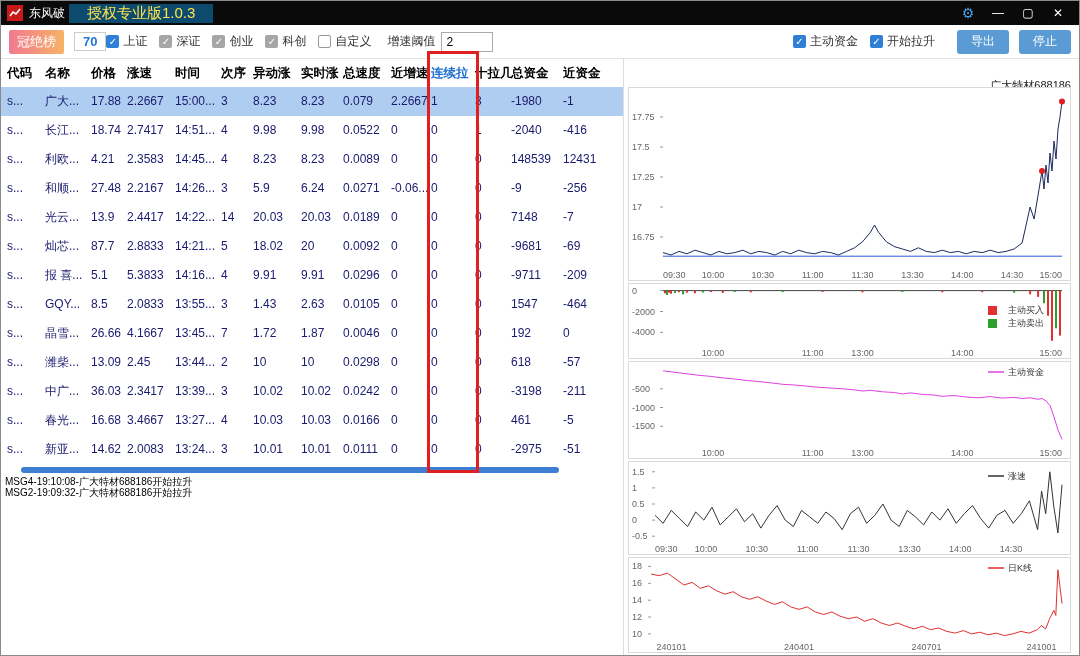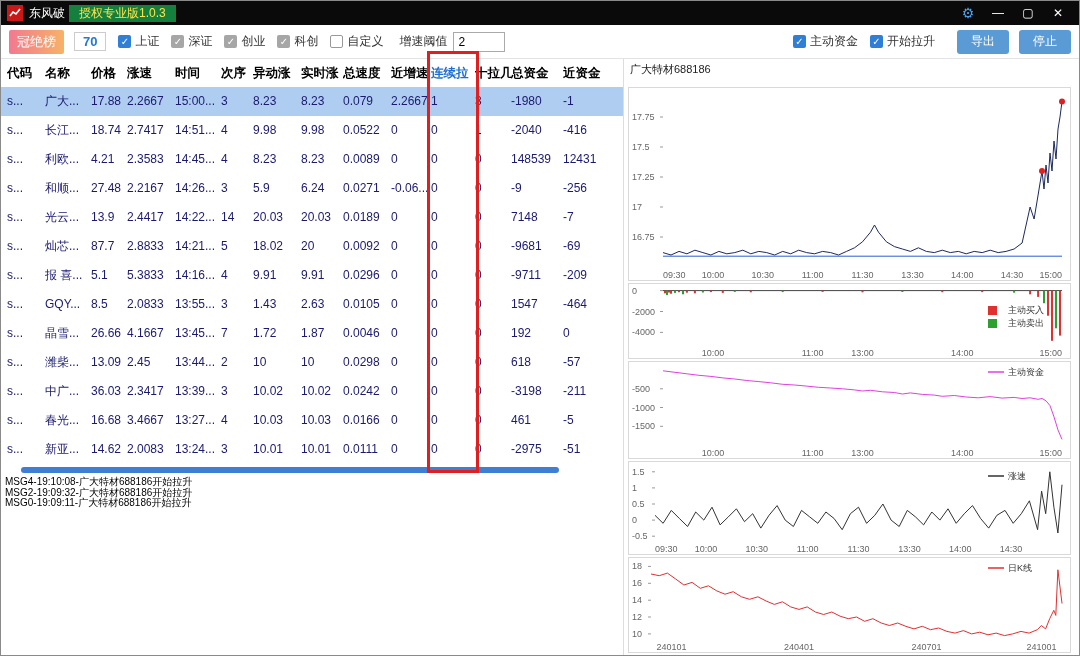--- a/index.html
+++ b/index.html
@@ -5,33 +5,33 @@
   html,body{margin:0;padding:0;}
   body{width:1080px;height:656px;position:relative;background:#fff;
        font-family:"Liberation Sans",sans-serif;overflow:hidden;}
   .window{position:absolute;inset:0;border:1px solid #8a8a8a;box-sizing:border-box;background:#fff;}
 
   
   .titlebar{position:absolute;top:0;left:0;right:0;height:24px;background:#0a0a0a;
             display:flex;align-items:center;padding:0 6px;box-sizing:border-box;}
   .appicon{width:16px;height:16px;margin-right:6px;display:inline-block;line-height:0;}
   .apptitle{color:#fff;font-size:12px;margin-right:4px;}
-  .edition{background:#15803d;color:#ffe34d;font-size:12px;padding:0 10px;}
+  .edition{background:#0c4a6e;color:#ffe34d;font-size:15px;padding:0 18px;}
   .titlebar-right{margin-left:auto;display:flex;align-items:center;}
   .tbtn{color:#fff;font-size:12px;width:30px;text-align:center;cursor:pointer;}
   .tbtn.gear{color:#4aa3e8;font-size:14px;}
 
   
   .toolbar{position:absolute;top:24px;left:0;right:0;height:34px;background:#fff;
            border-bottom:1px solid #e3e3e3;display:flex;align-items:center;
            padding:0 8px;box-sizing:border-box;}
   .rank-badge{padding:3px 8px;background:linear-gradient(90deg,#f2798f,#f7b267);
               color:#fff;font-size:13px;border-radius:2px;margin-right:10px;}
   .count-box{border:1px solid #ccc;padding:1px 8px;color:#2577d4;font-weight:bold;
-             font-size:13px;margin-right:12px;background:#fff;}
+             font-size:13px;background:#fff;}
   .filters,.toggles{display:inline-flex;align-items:center;}
   .cbwrap{display:inline-flex;align-items:center;margin-right:12px;cursor:pointer;}
   .cb{width:13px;height:13px;border-radius:2px;display:inline-block;text-align:center;
       line-height:13px;font-size:10px;color:#fff;margin-right:4px;box-sizing:border-box;}
   .cb-blue{background:#2f7fd6;}
   .cb-grey{background:#a6a6a6;}
   .cb-off{background:#fff;border:1px solid #999;}
   .cblab{font-size:12px;color:#333;}
   .thresh-label{font-size:12px;color:#333;margin:0 6px 0 4px;}
   .thresh-input{width:52px;height:20px;border:1px solid #aaa;font-size:12px;
@@ -56,22 +56,22 @@
   .red-box{position:absolute;top:50px;left:426px;width:52px;height:422px;
            border:3px solid #e02020;box-sizing:border-box;pointer-events:none;}
 
   
   .log-area{position:absolute;top:476px;left:4px;width:600px;}
   .logline{font-size:10px;line-height:10.5px;color:#000;white-space:nowrap;}
 
   
   .chart-panel{position:absolute;top:58px;left:622px;right:0;bottom:0;
                border-left:1px solid #ddd;background:#fff;}
-  .panel-head{position:absolute;top:0;left:6px;right:8px;height:20px;
-              display:flex;justify-content:space-between;align-items:center;}
+  .panel-head{position:absolute;top:16px;left:6px;right:8px;height:20px;
+              display:flex;justify-content:flex-end;align-items:center;}
   .stock-title{font-size:11px;color:#222;}
   .stats{font-size:11px;}
   .stat-label{color:#888;margin-left:8px;}
   .stat-val{color:#888;margin-left:3px;}
   .stat-val.red{color:#cf3b2e;}
   .chart{position:absolute;left:4px;right:8px;border:1px solid #d9d9d9;
          background:#fff;line-height:0;}
   #c1{top:28px;height:192px;}
   #c2{top:224px;height:74px;}
   #c3{top:302px;height:96px;}
@@ -160,21 +160,20 @@
       <div class="trow"><span class="td" style="width: 38px;">s...</span><span class="td" style="width: 46px;">潍柴...</span><span class="td" style="width: 36px;">13.09</span><span class="td" style="width: 48px;">2.45</span><span class="td" style="width: 46px;">13:44...</span><span class="td" style="width: 32px;">2</span><span class="td" style="width: 48px;">10</span><span class="td" style="width: 42px;">10</span><span class="td" style="width: 48px;">0.0298</span><span class="td" style="width: 40px;">0</span><span class="td" style="width: 44px;">0</span><span class="td" style="width: 36px;">0</span><span class="td" style="width: 52px;">618</span><span class="td" style="width: 44px;">-57</span></div>
       <div class="trow"><span class="td" style="width: 38px;">s...</span><span class="td" style="width: 46px;">中广...</span><span class="td" style="width: 36px;">36.03</span><span class="td" style="width: 48px;">2.3417</span><span class="td" style="width: 46px;">13:39...</span><span class="td" style="width: 32px;">3</span><span class="td" style="width: 48px;">10.02</span><span class="td" style="width: 42px;">10.02</span><span class="td" style="width: 48px;">0.0242</span><span class="td" style="width: 40px;">0</span><span class="td" style="width: 44px;">0</span><span class="td" style="width: 36px;">0</span><span class="td" style="width: 52px;">-3198</span><span class="td" style="width: 44px;">-211</span></div>
       <div class="trow"><span class="td" style="width: 38px;">s...</span><span class="td" style="width: 46px;">春光...</span><span class="td" style="width: 36px;">16.68</span><span class="td" style="width: 48px;">3.4667</span><span class="td" style="width: 46px;">13:27...</span><span class="td" style="width: 32px;">4</span><span class="td" style="width: 48px;">10.03</span><span class="td" style="width: 42px;">10.03</span><span class="td" style="width: 48px;">0.0166</span><span class="td" style="width: 40px;">0</span><span class="td" style="width: 44px;">0</span><span class="td" style="width: 36px;">0</span><span class="td" style="width: 52px;">461</span><span class="td" style="width: 44px;">-5</span></div>
       <div class="trow"><span class="td" style="width: 38px;">s...</span><span class="td" style="width: 46px;">新亚...</span><span class="td" style="width: 36px;">14.62</span><span class="td" style="width: 48px;">2.0083</span><span class="td" style="width: 46px;">13:24...</span><span class="td" style="width: 32px;">3</span><span class="td" style="width: 48px;">10.01</span><span class="td" style="width: 42px;">10.01</span><span class="td" style="width: 48px;">0.0111</span><span class="td" style="width: 40px;">0</span><span class="td" style="width: 44px;">0</span><span class="td" style="width: 36px;">0</span><span class="td" style="width: 52px;">-2975</span><span class="td" style="width: 44px;">-51</span></div>
     </div>
   <div class="hscrollbar"></div>
   <div class="red-box"></div>
   <div class="log-area">
       <div class="logline">MSG4-19:10:08-广大特材688186开始拉升</div>
       <div class="logline">MSG2-19:09:32-广大特材688186开始拉升</div>
-      <div class="logline">MSG0-19:09:11-广大特材688186开始拉升</div>
     </div>
 
   <div class="chart-panel">
     <div class="panel-head">
       <span class="stock-title">广大特材688186</span>
     </div>
     <div class="chart" id="c1"><svg width="441" height="192" xmlns="http://www.w3.org/2000/svg" style="font-family:'Liberation Sans',sans-serif">
           <text x="3" y="32.0" font-size="9" fill="#666">17.75</text>
           <line x1="31" y1="29.0" x2="34" y2="29.0" stroke="#999"></line>
           <text x="3" y="62.0" font-size="9" fill="#666">17.5</text>

